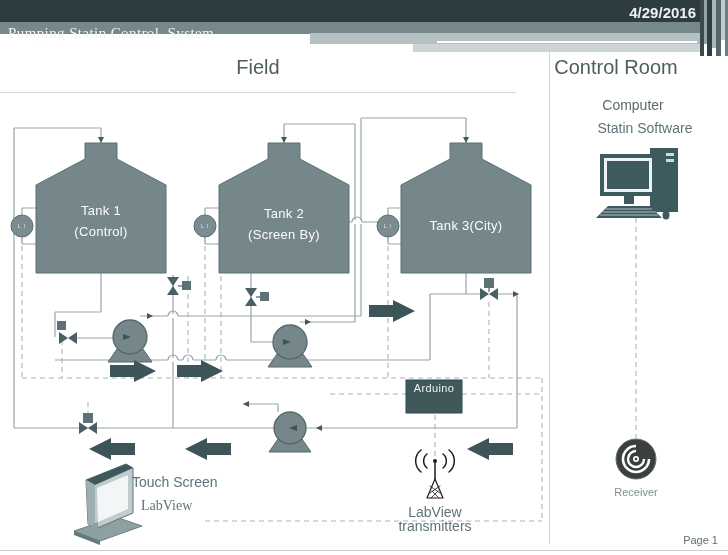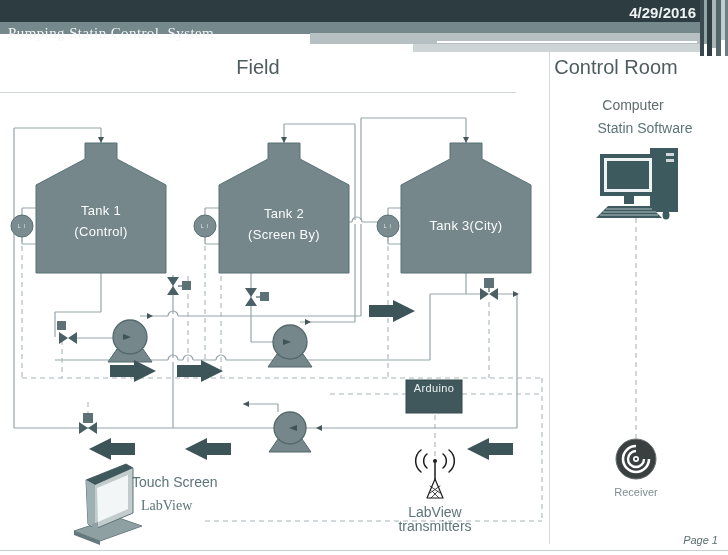--- a/index.html
+++ b/index.html
@@ -23,21 +23,21 @@
   .cr-lbl{left:530px;top:56px;width:172px;}
   .hline{left:0;top:92px;width:516px;height:1px;background:#d2d8d9;}
   .vdivider{left:549px;top:52px;width:1px;height:492px;background:#d2d8d9;}
   .bottomline{left:0;top:550px;width:728px;height:1px;background:#c9d0d1;}
   
   .lbl{color:#5d7478;font-size:14px;}
   .tank-lbl{width:130px;text-align:center;color:#fbfcfc;font-size:13px;line-height:21px;letter-spacing:.3px;}
   .arduino-lbl{left:406px;top:380px;width:56px;height:16px;display:flex;align-items:center;
                justify-content:center;color:#eef3f3;font-size:11px;letter-spacing:.4px;}
   .center{text-align:center;}
-  .page{right:10px;top:534px;color:#5c6e71;font-size:11px;font-style:italic;}
+  .page{right:10px;top:534px;color:#5c6e71;font-size:11px;}
   .small{font-size:11px;color:#7e8d90;}
   svg{position:absolute;left:0;top:0;}
   .li-text{font-size:5px;fill:#e6eded;letter-spacing:1px;}
 </style>
 </head>
 <body>
 
 <div class="slide">
 
   <div class="abs bar1"></div>

